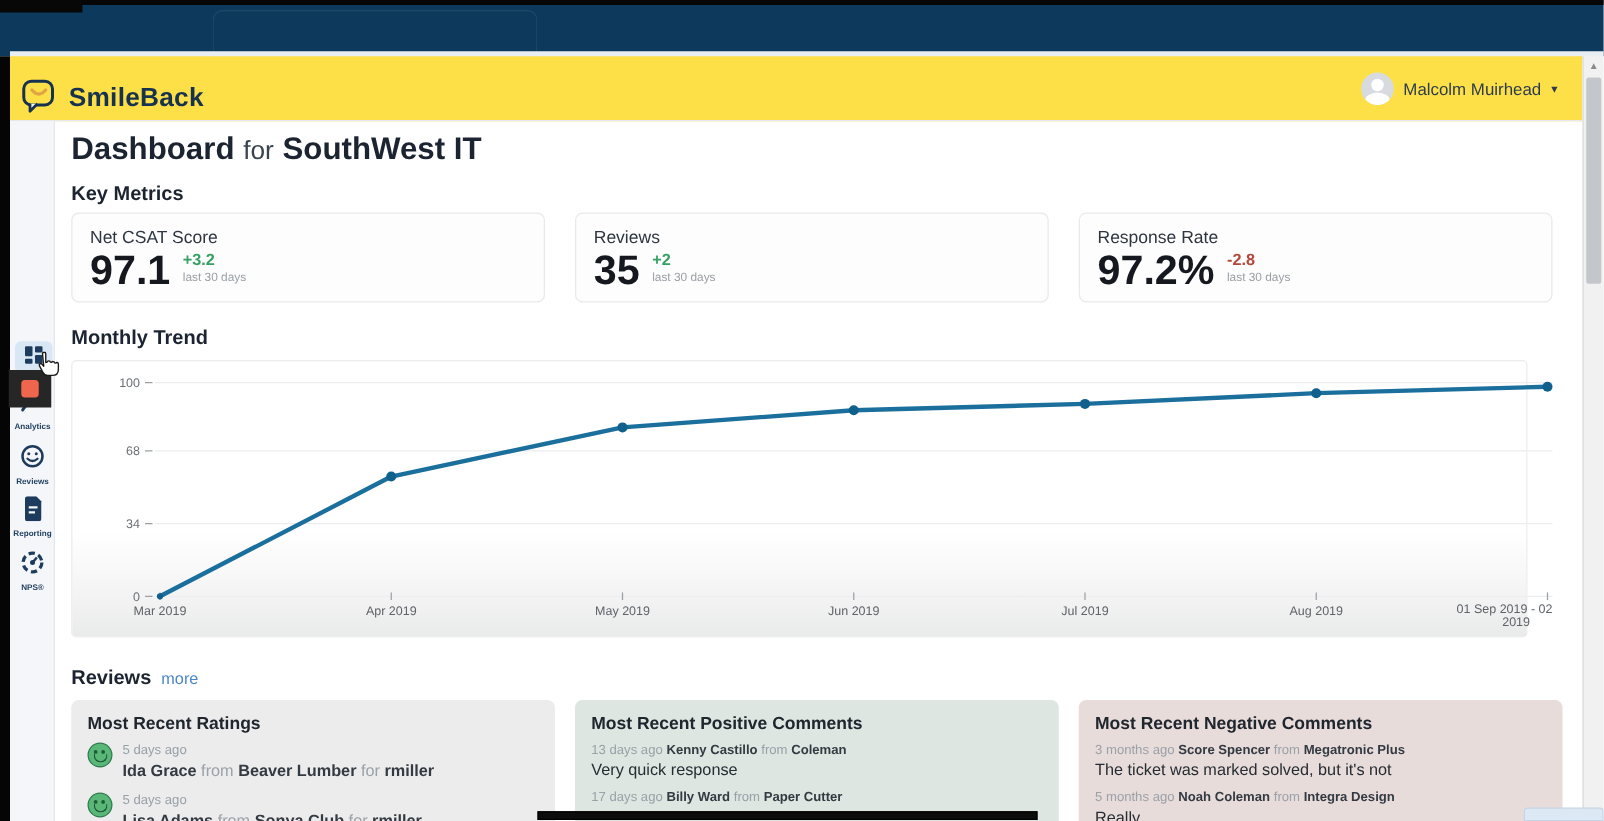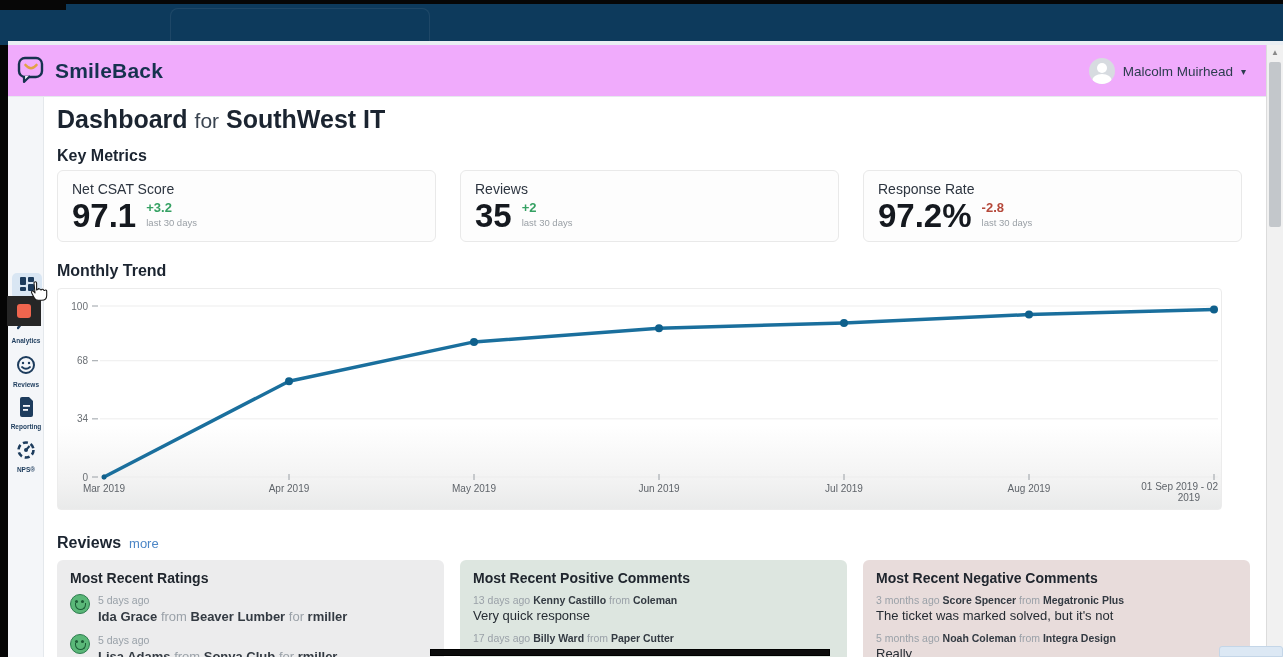--- a/index.html
+++ b/index.html
@@ -8,21 +8,21 @@
   .abs { position:absolute; }
 
   
   .topbar { left:0; top:0; width:1283px; height:45px; background:#0d3a5c; }
   .topbar-blackstrip { left:0; top:0; width:1283px; height:4px; background:#060606; }
   .topbar-notch { left:0; top:0; width:66px; height:10px; background:#070707; }
   .tab-ghost { left:170px; top:8px; width:260px; height:34px; border:1px solid rgba(255,255,255,0.07); border-bottom:none; border-radius:8px 8px 0 0; }
   .bookmark-strip { left:8px; top:41px; width:1275px; height:5px; background:#e9eef3; }
 
   
-  .header { left:8px; top:45px; width:1258px; height:52px; background:#f0abfc; border-bottom:1px solid #e6eaee; display:flex; align-items:center; }
+  .header { left:8px; top:45px; width:1258px; height:52px; background:#fde047; border-bottom:1px solid #e6eaee; display:flex; align-items:flex-end; }
   .brand { display:flex; align-items:center; gap:9px; margin-left:8px; cursor:pointer; }
   .brand-text { font-size:21px; font-weight:600; color:#16324f; letter-spacing:0.2px; }
   .usermenu { position:absolute; right:20px; top:0; height:52px; display:flex; align-items:center; gap:8px; cursor:pointer; }
   .avatar { width:26px; height:26px; border-radius:50%; background:#d7dbe0; position:relative; overflow:hidden; }
   .avatar::before { content:""; position:absolute; left:8px; top:5px; width:10px; height:10px; border-radius:50%; background:#fff; }
   .avatar::after { content:""; position:absolute; left:3px; top:16px; width:20px; height:14px; border-radius:50%; background:#fff; }
   .username { font-size:13.5px; color:#2c3c4e; }
   .caret { font-size:10px; color:#2c3c4e; }
 
   
@@ -45,21 +45,21 @@
 
   .metric-card { top:170px; width:379px; height:72px; background:#fdfdfd; border:1px solid #e9e9e9; border-radius:6px; padding:10px 14px; }
   .metric-label { font-size:14px; color:#2d3540; }
   .metric-row { display:flex; align-items:flex-start; gap:10px; margin-top:2px; }
   .metric-value { font-size:33px; font-weight:700; color:#15191f; line-height:1; }
   .metric-sub { display:flex; flex-direction:column; margin-top:1px; }
   .metric-delta { font-size:13px; font-weight:700; }
   .metric-period { font-size:9.5px; color:#9aa0a6; margin-top:2px; }
 
   .chart-card { left:57px; top:288px; width:1165px; height:222px; border:1px solid #ececec; border-radius:4px;
-    background:linear-gradient(180deg, #ffffff 0%, #ffffff 62%, #f2f2f2 88%, #e9eaea 100%); }
+    background:linear-gradient(180deg, #ffffff 0%, #ffffff 62%, #f2f2f2 88%, #e9eaea 100%);padding-left:24px; }
 
   .reviews-h { left:57px; top:534px; display:flex; align-items:baseline; gap:8px; }
   .more-link { font-size:13px; color:#4c86c6; cursor:pointer; }
 
   .review-card { top:560px; width:387px; height:120px; border-radius:6px; padding:10px 13px; overflow:hidden; }
   .review-title { font-size:14px; font-weight:800; color:#20262e; margin-bottom:8px; }
   .r-entry { display:flex; gap:8px; margin-bottom:10px; }
   .r-time { font-size:10.5px; color:#98a0a8; }
   .r-line { font-size:13px; color:#2e3640; margin-top:3px; }
   .r-line .dim, .c-meta .dim { color:#9aa1a8; font-weight:400; }

